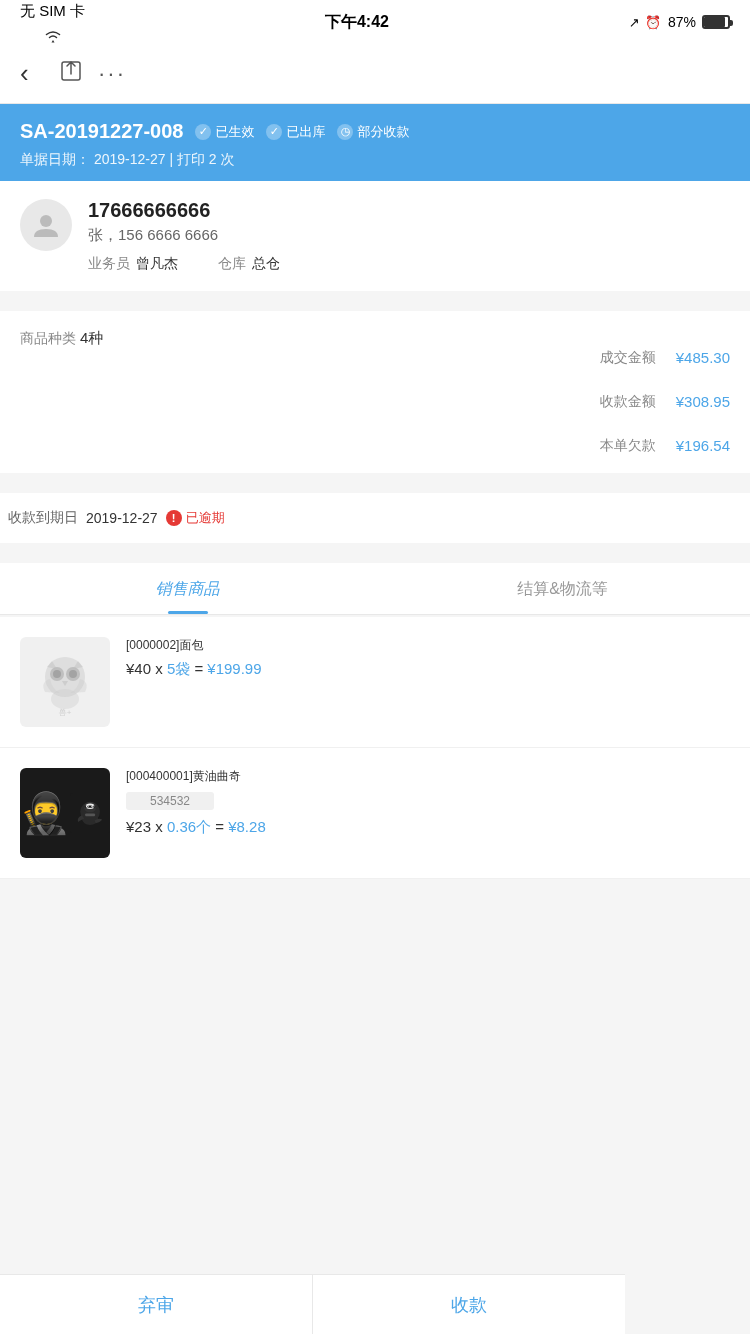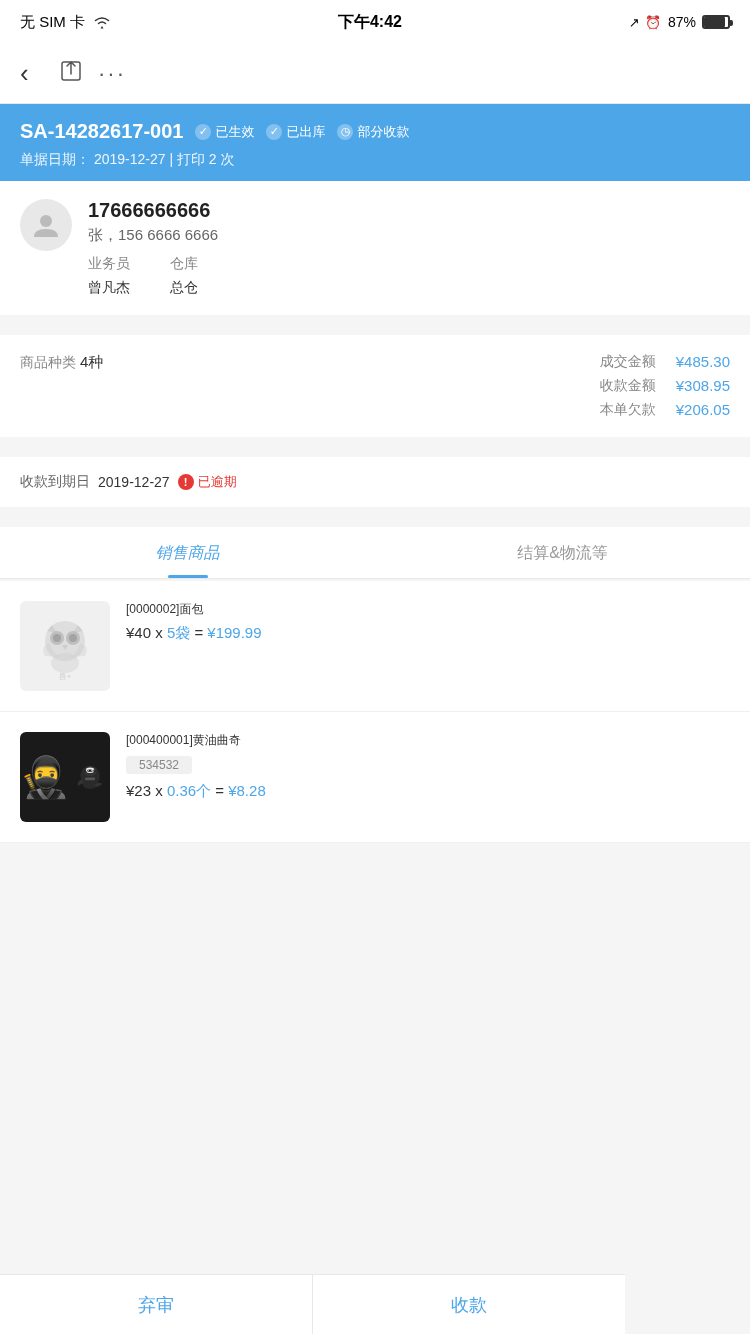--- a/index.html
+++ b/index.html
@@ -16,21 +16,21 @@
     .status-bar {
       height: 44px;
       background: #fff;
       display: flex;
       align-items: center;
       justify-content: space-between;
       padding: 0 20px;
       font-size: 15px;
       font-weight: 500;
     }
-    .status-left { display: flex; align-items: center; gap: 8px; }
+    .status-left { display: flex; align-items: center; gap: 8px; flex-direction: column; }
     .status-center { font-weight: 600; font-size: 16px; }
     .status-right { display: flex; align-items: center; gap: 6px; font-size: 14px; }
     .battery-icon {
       width: 28px; height: 14px; border: 2px solid #333; border-radius: 3px;
       position: relative; display: inline-flex; align-items: center;
     }
     .battery-icon::after {
       content: ''; position: absolute; right: -5px; top: 3px;
       width: 3px; height: 6px; background: #333; border-radius: 0 2px 2px 0;
     }
@@ -133,21 +133,20 @@
       margin-bottom: 10px;
     }
     .customer-meta {
       display: flex;
       gap: 40px;
     }
     .meta-item {
       display: flex;
       align-items: flex-start;
       gap: 6px;
-      flex-direction: column;
     }
     .meta-label {
       font-size: 14px;
       color: #888;
     }
     .meta-value {
       font-size: 14px;
       color: #333;
     }
 
@@ -168,36 +167,37 @@
     .amounts-right {
       display: flex;
       flex-direction: column;
       gap: 6px;
       align-items: flex-end;
     }
     .amount-row {
       display: flex;
       justify-content: space-between;
       gap: 20px;
+      margin-top: 20px;
     }
     .amount-label {
       font-size: 14px;
       color: #888;
     }
     .amount-value {
       font-size: 15px;
       color: #4da6e8;
       font-weight: 500;
     }
 
     
     .due-section {
       background: #fff;
       margin-top: 10px;
-      padding: 16px 20px;
+      padding: 16px 8px;
       display: flex;
       align-items: center;
       gap: 8px;
     }
     .due-label {
       font-size: 14px;
       color: #666;
     }
     .due-date {
       font-size: 14px;
@@ -279,21 +279,21 @@
       font-size: 12px;
       color: #333;
       margin-bottom: 6px;
       font-weight: 500;
     }
     .product-sku {
       display: inline-block;
       background: #f0f0f0;
       color: #888;
       font-size: 12px;
-      padding: 2px 13px;
+      padding: 2px 24px;
       border-radius: 3px;
       margin-bottom: 8px;
     }
     .product-price-row {
       font-size: 15px;
       color: #333;
     }
     .price-highlight {
       color: #4da6e8;
     }
@@ -374,21 +374,21 @@
         <rect x="2" y="2" width="18" height="18" rx="2" stroke="#555" stroke-width="1.5"></rect>
         <path d="M11 2 L11 14 M7 6 L11 2 L15 6" stroke="#555" stroke-width="1.5" stroke-linecap="round" stroke-linejoin="round"></path>
       </svg>
     </span>
     <span style="font-size:22px;color:#555;letter-spacing:2px;">···</span>
   </div>
 </div>
 
 <div class="header-banner">
   <div class="header-order-row">
-    <span class="order-no">SA-14282617-001</span>
+    <span class="order-no">SA-20191227-008</span>
     <span class="badge">
       <span class="badge-icon">✓</span>
       <span>已生效</span>
     </span>
     <span class="badge">
       <span class="badge-icon">✓</span>
       <span>已出库</span>
     </span>
     <span class="badge">
       <span class="badge-icon">◷</span>
@@ -437,21 +437,21 @@
     <div class="amount-row">
       <span class="amount-label">成交金额</span>
       <span class="amount-value">¥485.30</span>
     </div>
     <div class="amount-row">
       <span class="amount-label">收款金额</span>
       <span class="amount-value">¥308.95</span>
     </div>
     <div class="amount-row">
       <span class="amount-label">本单欠款</span>
-      <span class="amount-value">¥206.05</span>
+      <span class="amount-value">¥196.54</span>
     </div>
   </div>
 </div>
 
 <div style="height:10px;background:#f5f5f5;"></div>
 
 <div class="due-section">
   <span class="due-label">收款到期日</span>
   <span class="due-date">2019-12-27</span>
   <span class="overdue-badge">

